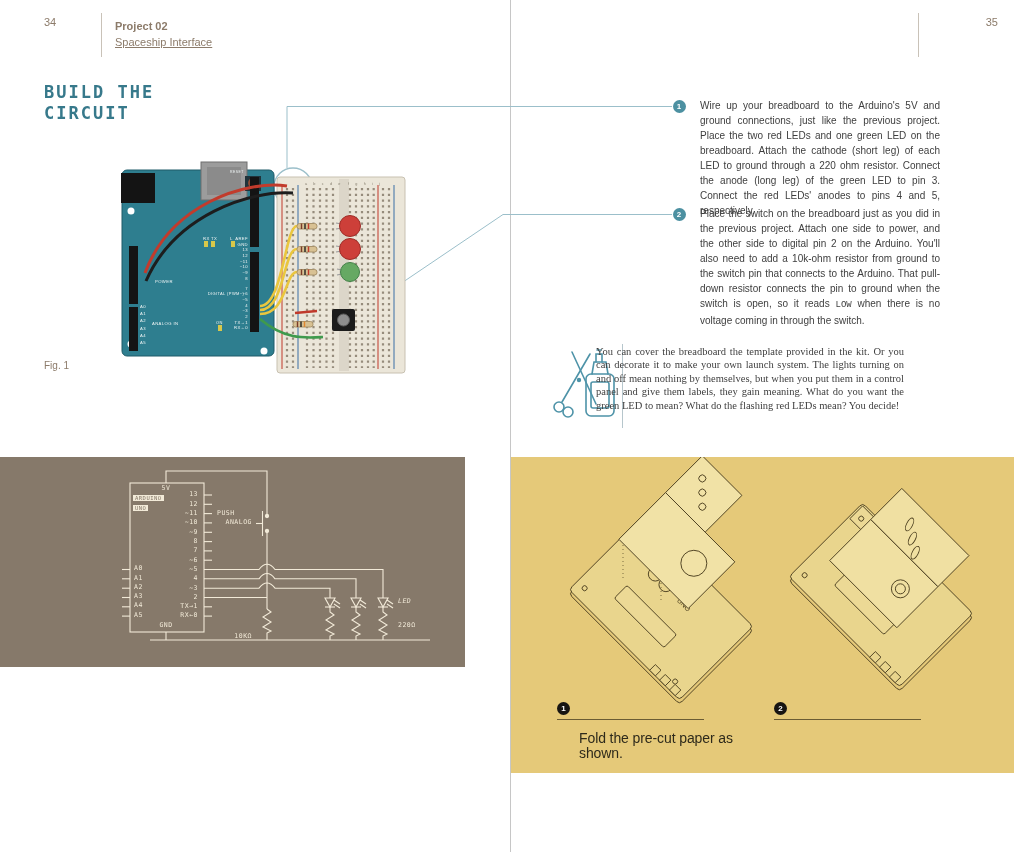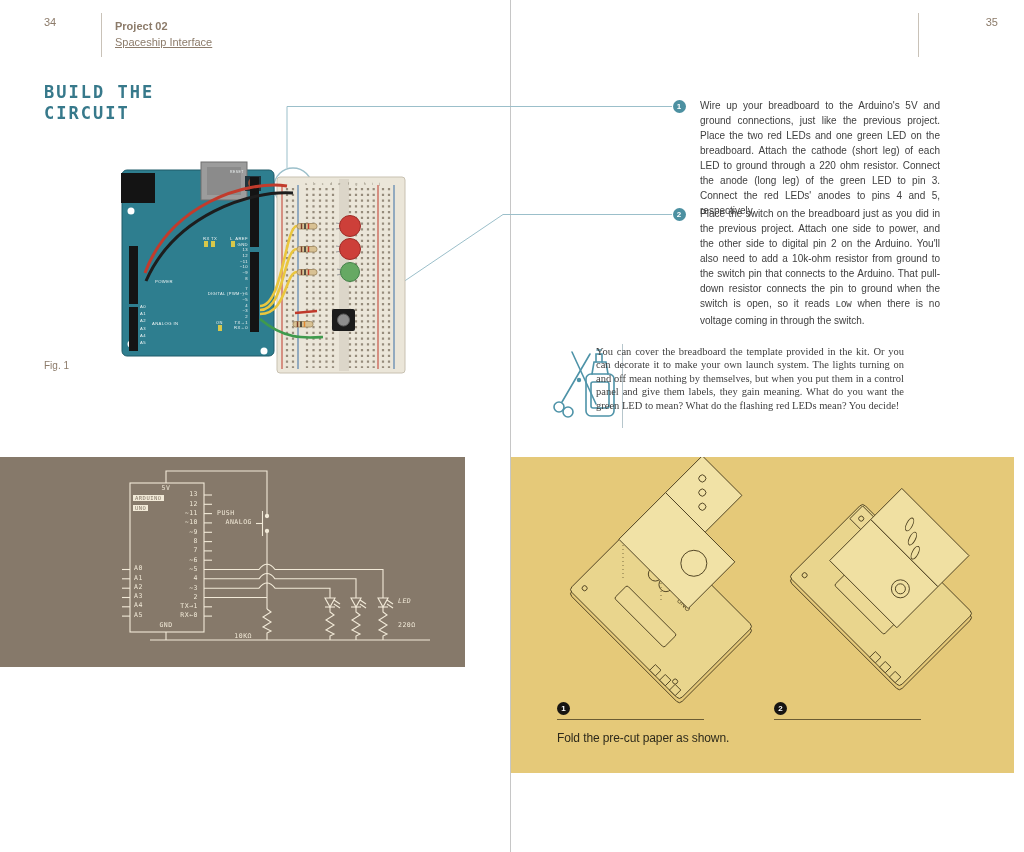--- a/index.html
+++ b/index.html
@@ -41,21 +41,21 @@
   .f1pins{right:55px;top:76px;width:34px;text-align:right;}
   .f1pins span{display:block;height:5.7px;line-height:5.7px;font-size:4.2px;}
   .f1pins span:nth-child(8){margin-bottom:4px;}
   .f1apins{left:25px;top:143px;}
   .f1apins span{display:block;height:7.2px;line-height:7.2px;font-size:4.2px;}
   
   .yellow-panel{left:511px;top:457px;width:503px;height:316px;background:#e5c979;}
   .ybadge{width:13px;height:13px;border-radius:50%;background:#171512;color:#fff;
           font-size:8px;font-weight:bold;text-align:center;line-height:13px;}
   .yrule{height:1px;background:#6b5c33;}
-  .ycaption{font-size:12px;line-height:15px;color:#2e2a1b;letter-spacing:-0.1px;}
+  .ycaption{font-size:14px;line-height:15px;color:#2e2a1b;letter-spacing:-0.1px;margin-left:22px;}
 </style>
 </head>
 <body>
 
 <div id="page">
 
   <div class="abs hdr-num" style="left:44px;top:16px;">34</div>
   <div class="abs hdr-rule" style="left:101px;top:13px;height:44px;"></div>
   <div class="abs hdr-proj" style="left:115px;top:20px;">Project 02</div>
   <div class="abs hdr-sub" style="left:115px;top:36px;">Spaceship Interface</div>

